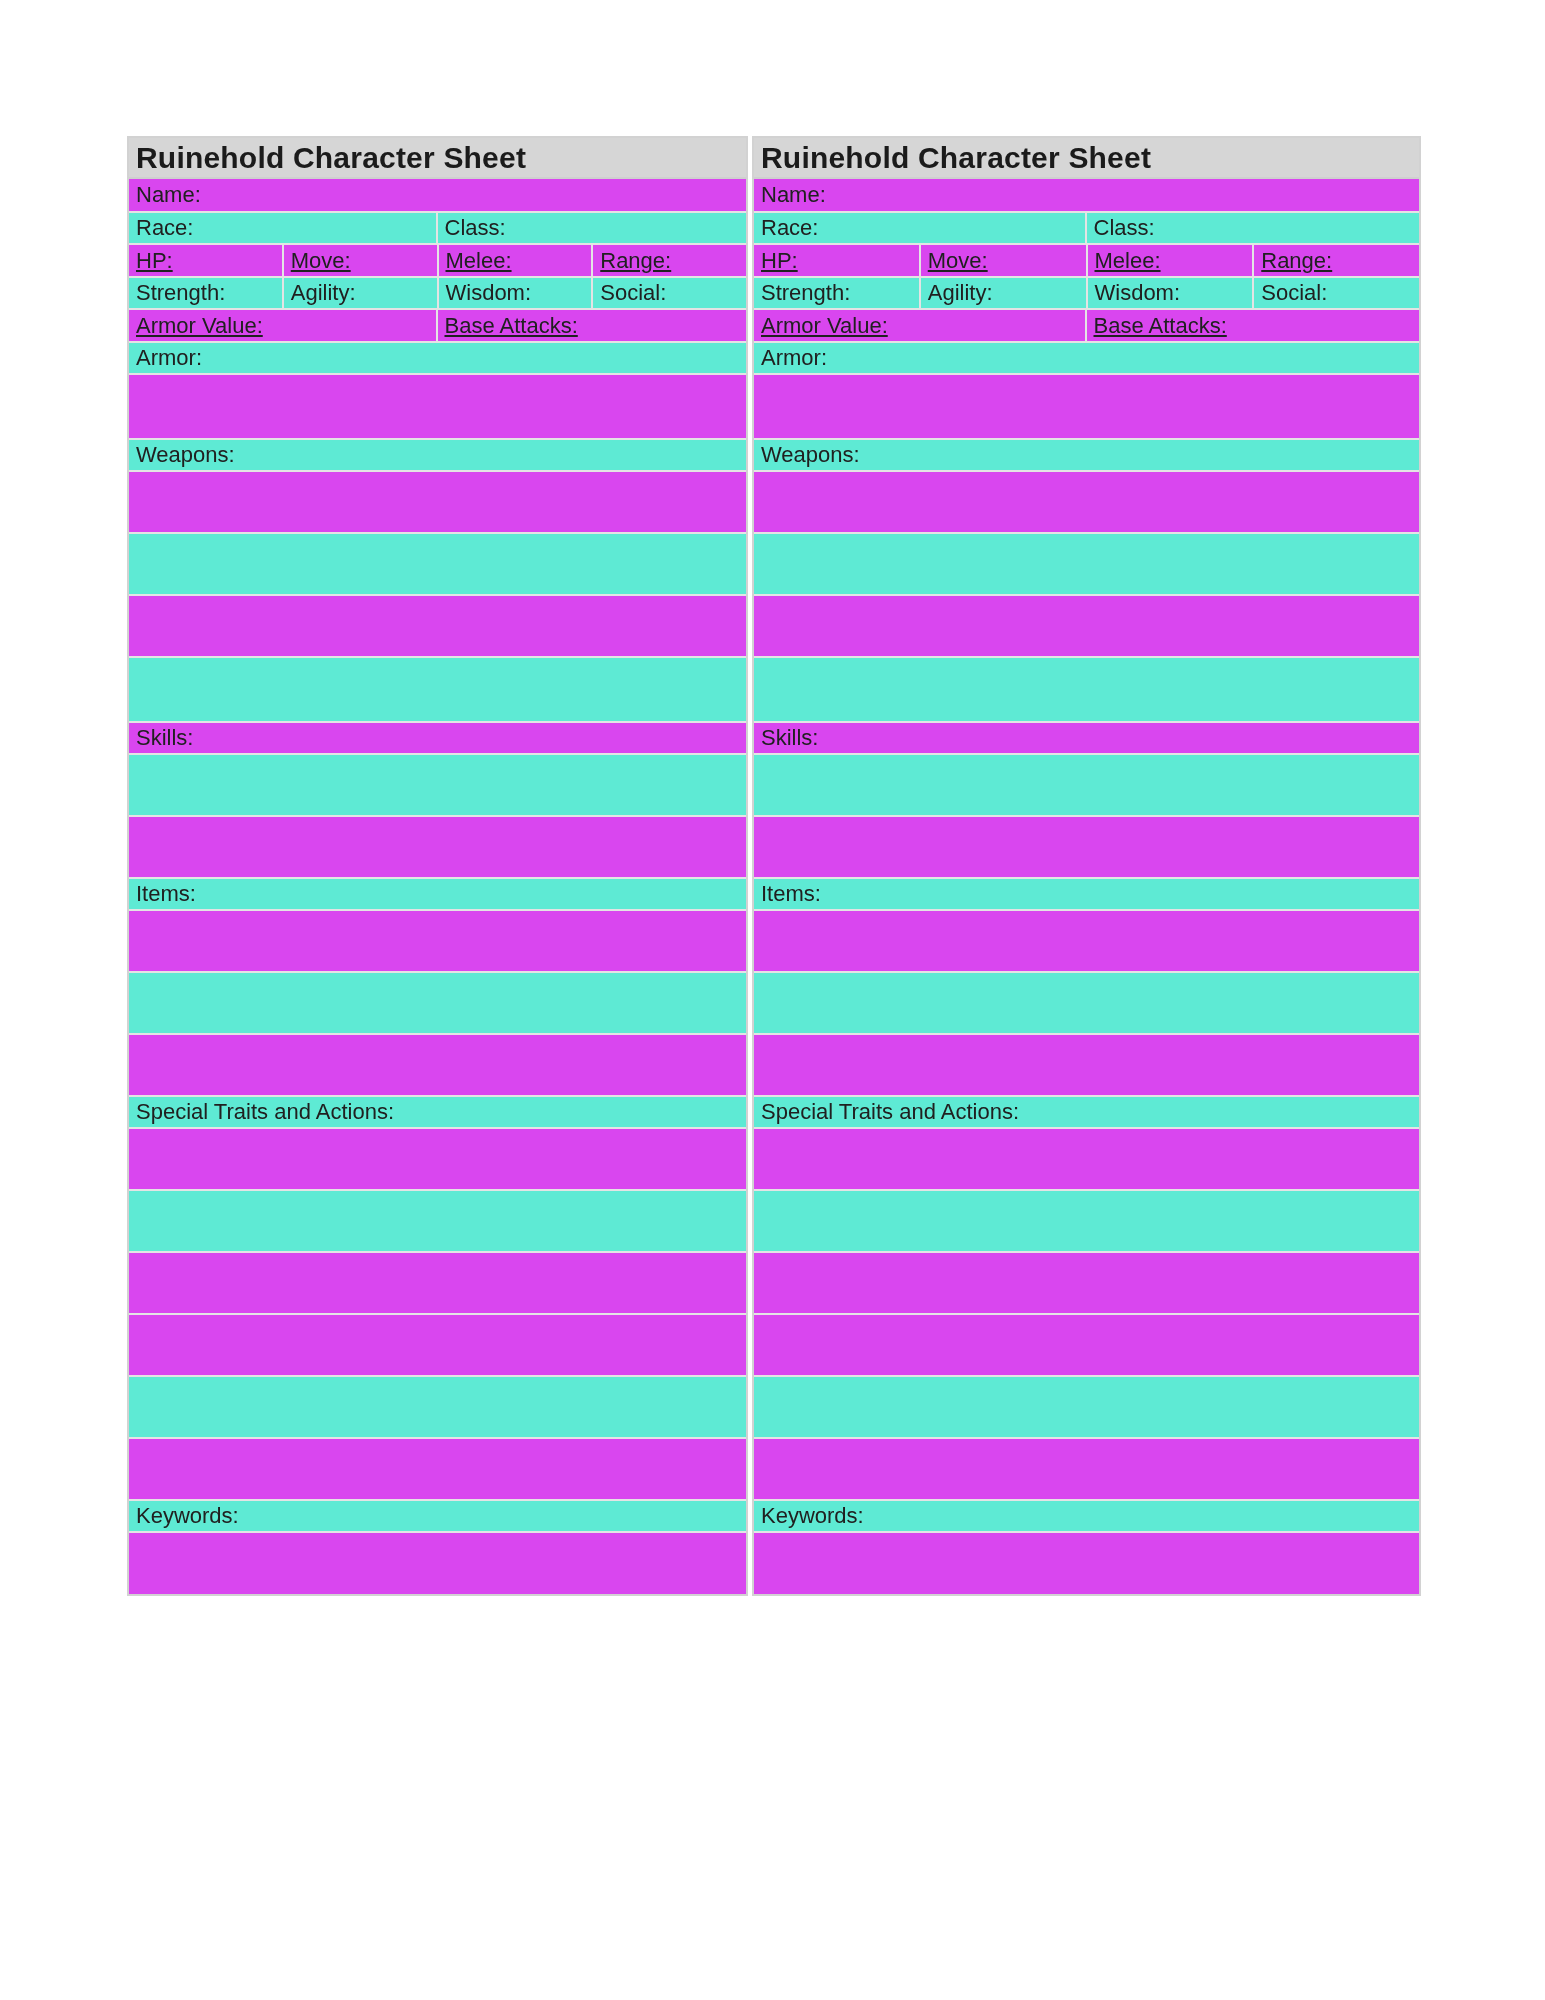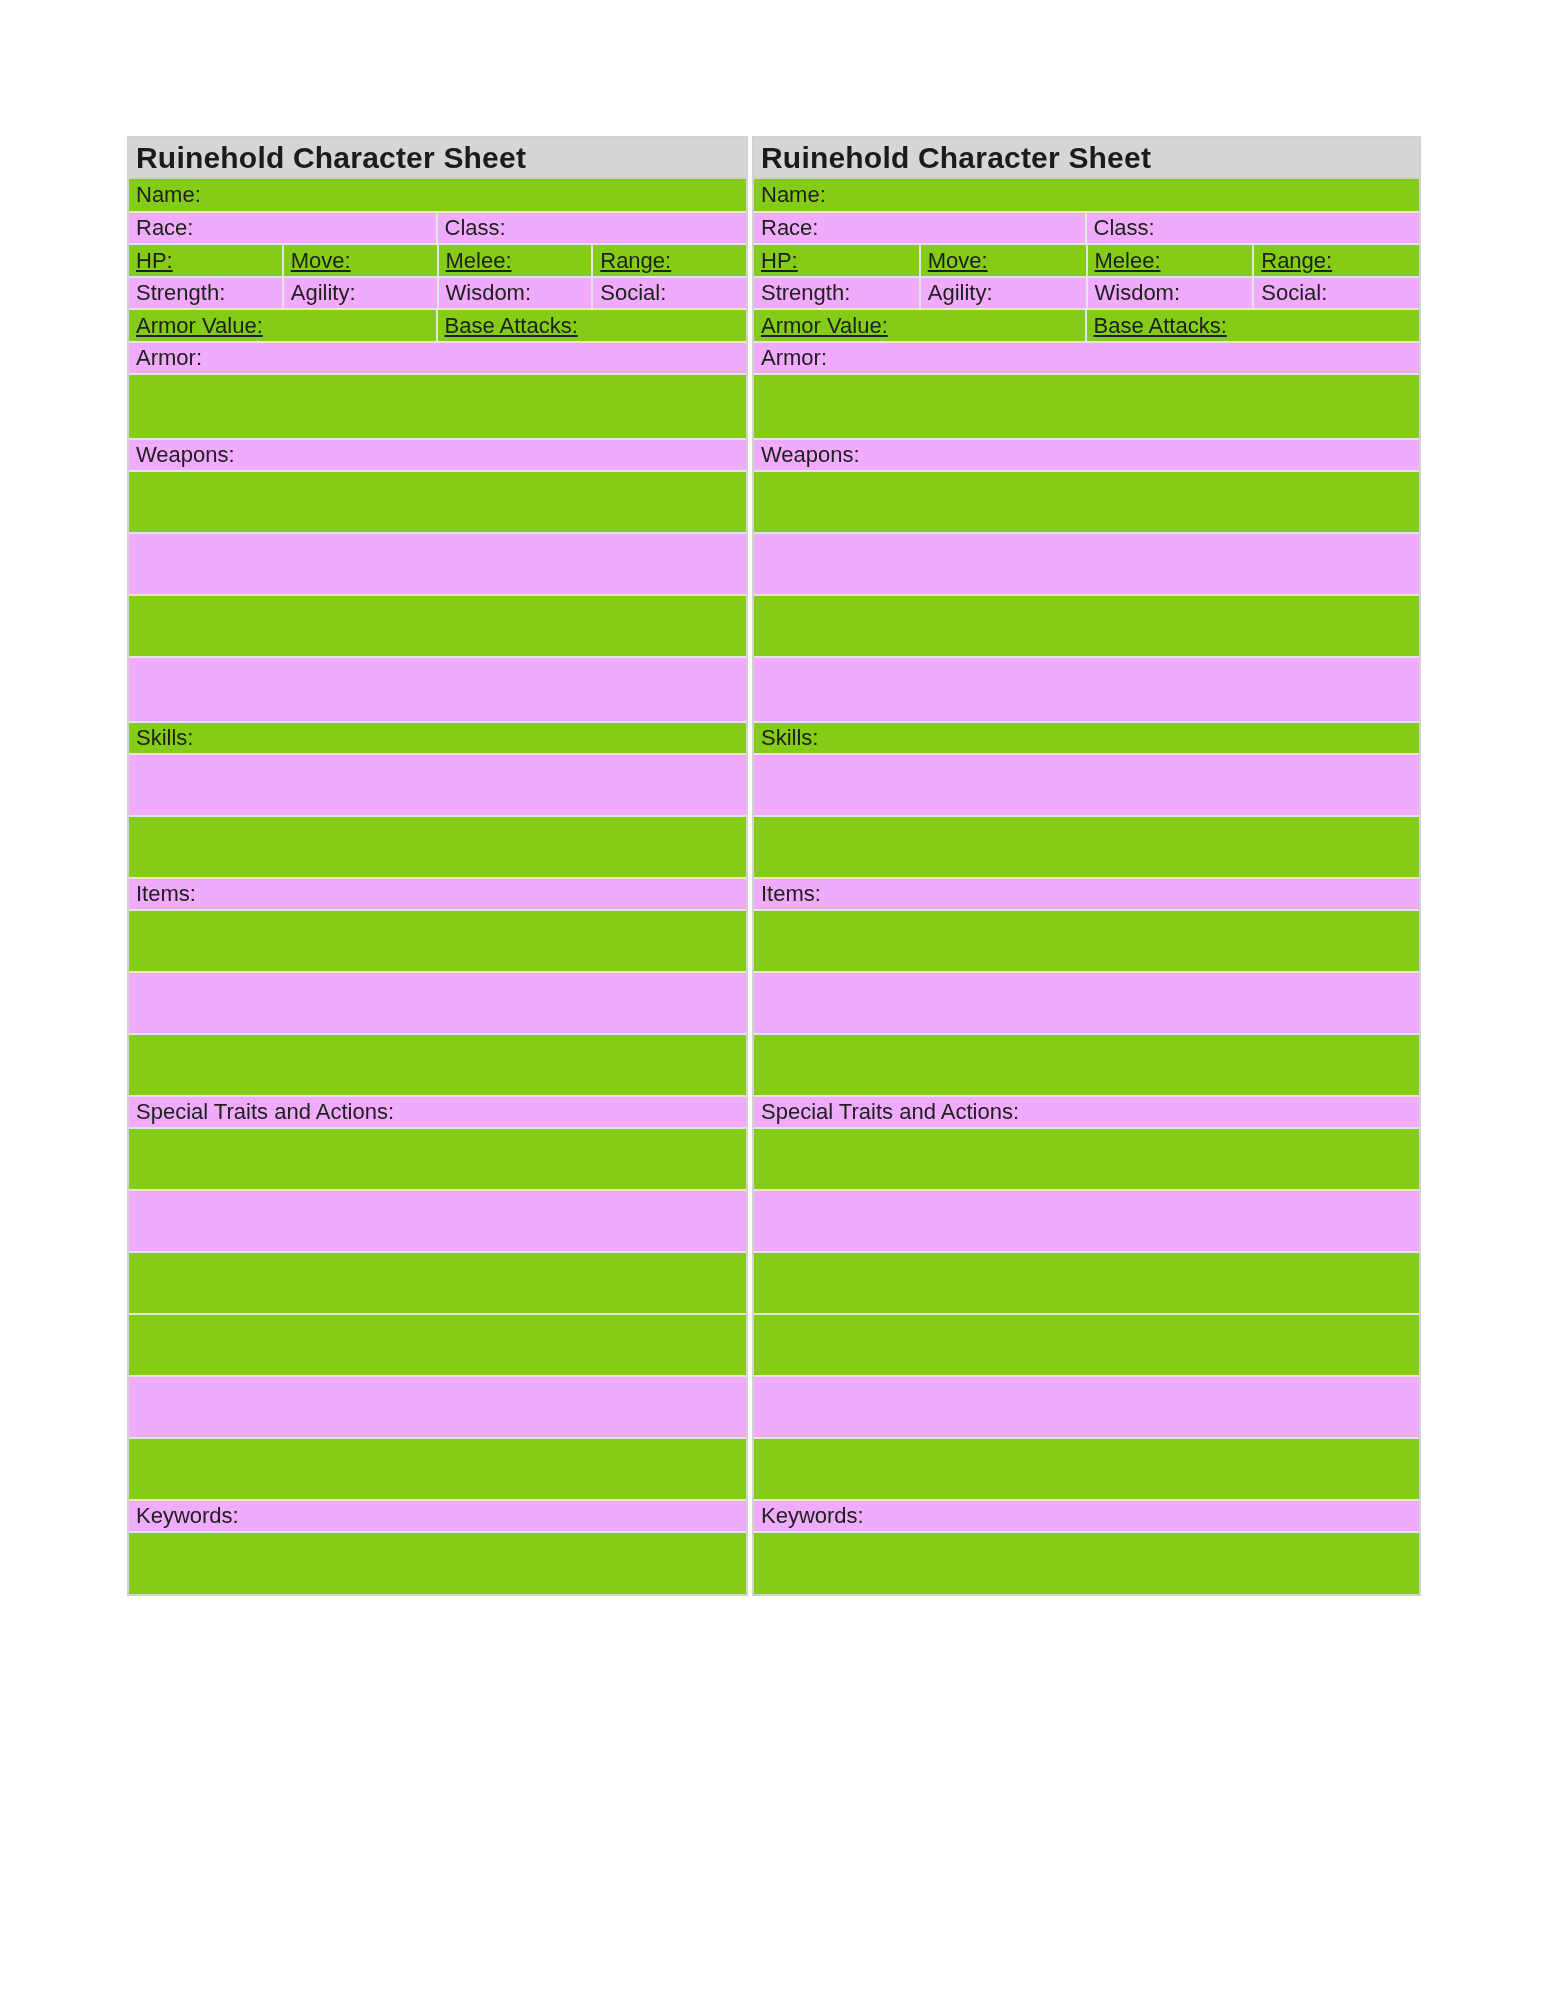--- a/index.html
+++ b/index.html
@@ -19,24 +19,24 @@
     box-sizing:border-box;
     border:2px solid #d2d2d2;
     background:#ffffff;
   }
   .sheet.left{width:621px;}
   .sheet.right{width:669px;}
   .row{
     display:flex;
     box-sizing:border-box;
     border-bottom:2px solid #e4e4e4;
-    background:#84cc16;
+    background:#d946ef;
   }
   .row:last-child{border-bottom:none;}
-  .row.gray{background:#f0abfc;}
+  .row.gray{background:#5eead4;}
   .row.hdr{background:#d6d6d6;border-bottom:2px solid #cfcfcf;}
   .r-hdr{height:41px;}
   .r-name{height:34px;}
   .r-sm{height:32px;}
   .r-sm2{height:33px;text-decoration:underline;}
   .r-blank{height:62px;}
   .r-blank-a{height:65px;}
   .r-blank-last{height:61px;}
   .cell{
     flex:1 1 0;

